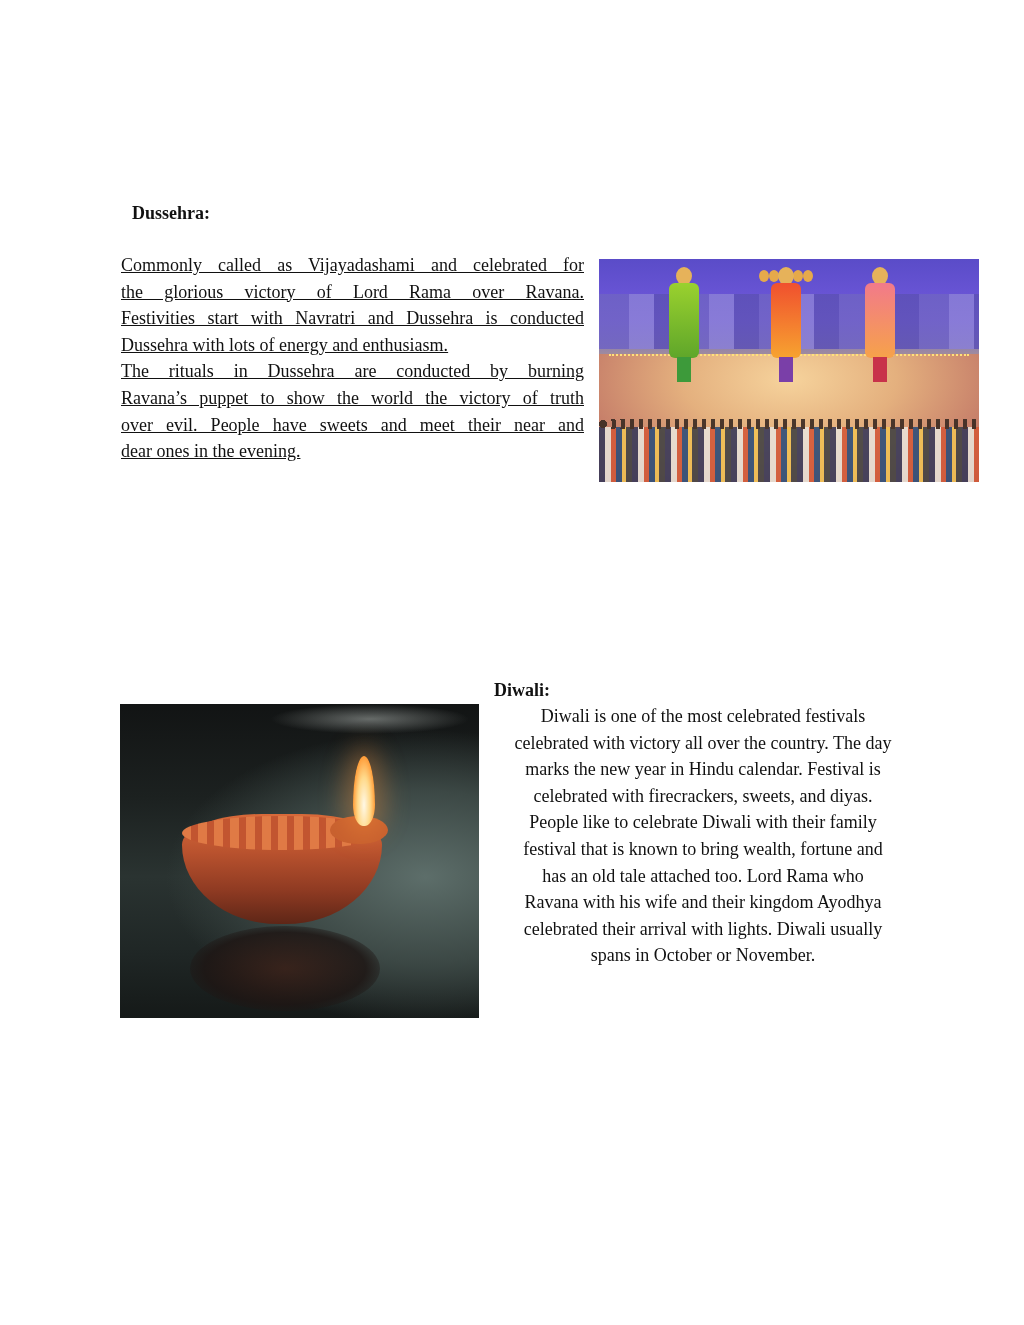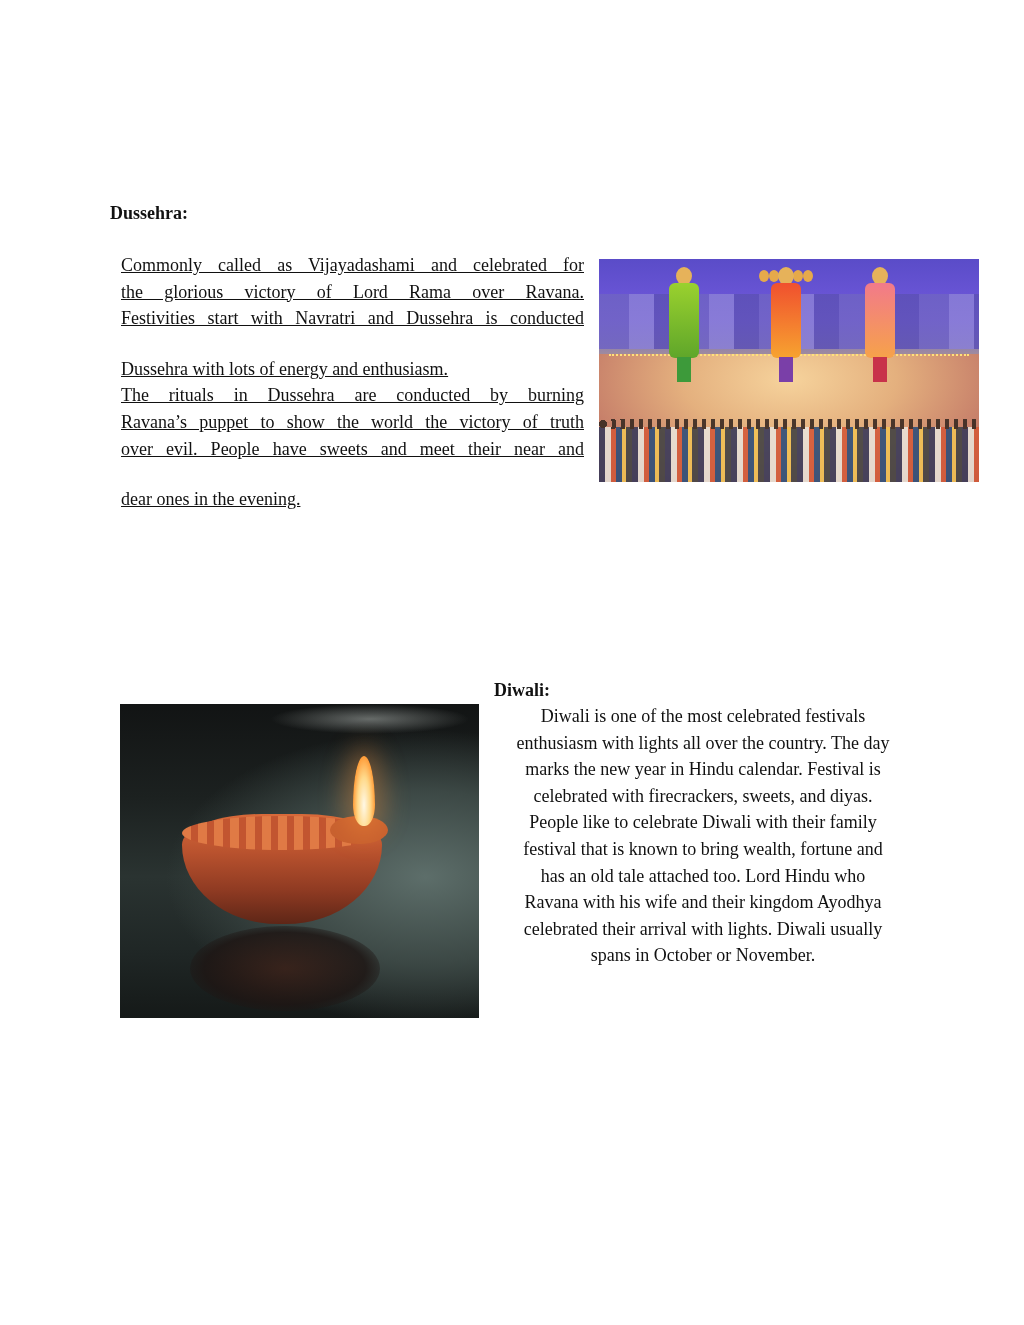--- a/index.html
+++ b/index.html
@@ -2,21 +2,21 @@
 <html><head>
 <meta charset="utf-8">
 <style>
   html, body { margin:0; padding:0; background:#ffffff; }
   body { width:1024px; height:1325px; position:relative; overflow:hidden;
          font-family:"Liberation Serif", serif; color:#111; }
   .heading { position:absolute; font-weight:bold; font-size:18px; line-height:26.6px; margin:0; }
   .para { position:absolute; font-size:18px; line-height:26.6px; margin:0; }
   .justify { text-align:justify; text-align-last:left; }
   .justify span { display:block; text-align:justify; text-align-last:justify; }
-  .justify span.last { text-align-last:left;margin-top:24px; }
+  .justify span.last { text-align-last:left; }
   .left span { display:block; white-space:nowrap;text-align:center; }
   .img { position:absolute; overflow:hidden; }
 
   
   #dus-img { left:599px; top:259px; width:380px; height:223px;
     background:linear-gradient(180deg,#5a4cc8 0%,#6a55d6 18%,#7f63e0 28%,#8b7fb0 38%,#c9a37a 52%,#d7a475 62%,#c98868 80%,#b46a5a 100%); }
   #dus-img .skyline { position:absolute; left:0; top:35px; width:100%; height:55px;
     background:repeating-linear-gradient(90deg,#6f63c4 0 30px,#8a7fd6 30px 55px,#5d51b6 55px 80px); opacity:.85; }
   #dus-img .ground { position:absolute; left:0; top:95px; width:100%; height:128px;
     background:radial-gradient(ellipse at 50% 20%,#f6d39c 0%,#e4b07e 40%,#c7806a 75%,#a55f55 100%); }
@@ -47,21 +47,21 @@
     border-radius:50% 50% 45% 45% / 70% 70% 30% 30%;
     background:radial-gradient(ellipse at 50% 70%,#fff8e6 0%,#ffd98a 40%,#ff9d3a 70%,rgba(255,120,40,0) 100%);
     box-shadow:0 0 25px 10px rgba(255,150,60,.35); }
   #diw-img .reflection { position:absolute; left:70px; top:222px; width:190px; height:85px;
     border-radius:50%; background:radial-gradient(ellipse,#3a2018 0%,#1e1614 60%,transparent 80%); opacity:.85; }
 </style>
 </head>
 <body>
 
 <section>
-  <h2 class="heading" style="left:110px; top:200px;">Dussehra:</h2>
+  <h2 class="heading" style="left:132px; top:200px;">Dussehra:</h2>
   <p class="para justify" style="left:121px; top:252px; width:463px;text-decoration:underline;">
     <span>Commonly called as Vijayadashami and celebrated for</span>
     <span>the glorious victory of Lord Rama over Ravana.</span>
     <span>Festivities start with Navratri and Dussehra is conducted</span>
     <span class="last">Dussehra with lots of energy and enthusiasm.</span>
     <span>The rituals in Dussehra are conducted by burning</span>
     <span>Ravana’s puppet to show the world the victory of truth</span>
     <span>over evil. People have sweets and meet their near and</span>
     <span class="last">dear ones in the evening.</span>
   </p>
@@ -93,23 +93,23 @@
     <div class="blur1"></div>
     <div class="reflection"></div>
     <div class="bowl"></div>
     <div class="rim"></div>
     <div class="spout"></div>
     <div class="flame"></div>
   </div>
   <h2 class="heading" style="left:494px; top:677px;">Diwali:</h2>
   <p class="para left" style="left:493px; top:703px; width:420px;">
     <span>Diwali is one of the most celebrated festivals</span>
-    <span>enthusiasm with lights all over the country. The day</span>
+    <span>celebrated with victory all over the country. The day</span>
     <span>marks the new year in Hindu calendar. Festival is</span>
     <span>celebrated with firecrackers, sweets, and diyas.</span>
     <span>People like to celebrate Diwali with their family</span>
     <span>festival that is known to bring wealth, fortune and</span>
-    <span>has an old tale attached too. Lord Hindu who</span>
+    <span>has an old tale attached too. Lord Rama who</span>
     <span>Ravana with his wife and their kingdom Ayodhya</span>
     <span>celebrated their arrival with lights. Diwali usually</span>
     <span>spans in October or November.</span>
   </p>
 </section>
 
 </body></html>

